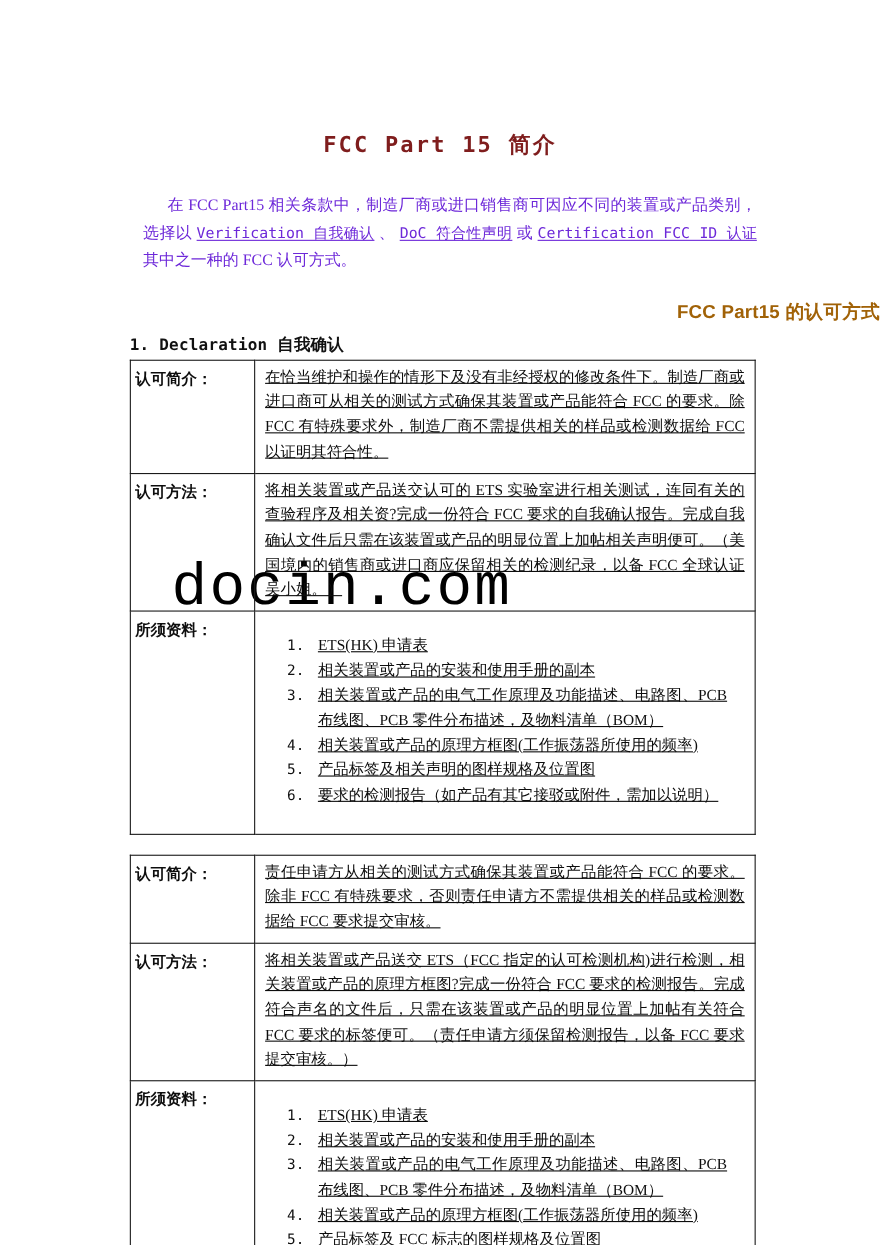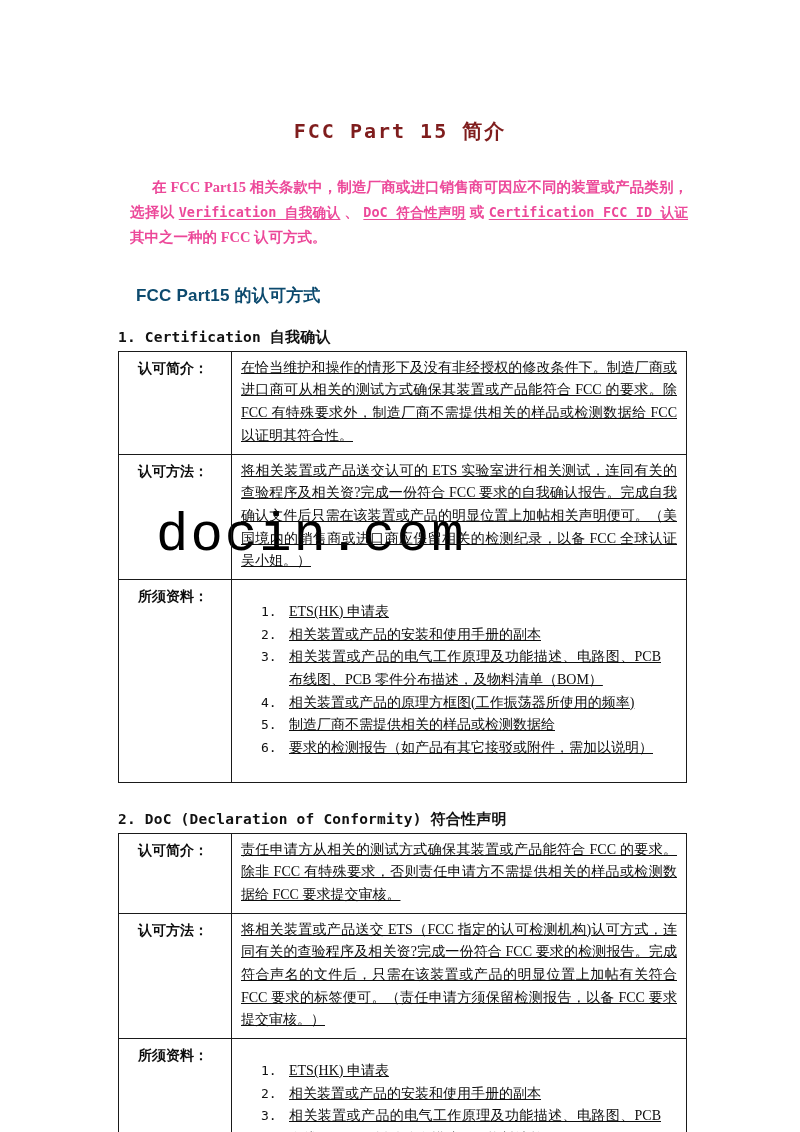--- a/index.html
+++ b/index.html
@@ -63,36 +63,36 @@
   }
 
   
   .intro {
     margin: 0;
     padding: 30px 112px 0 130px;
     font-size: 14.5px;
     line-height: 1.72;
     text-align: justify;
     text-justify: inter-ideograph;
-    color: #ec4899;
-    font-weight: bold;
+    color: #6d28d9;
   }
   .intro .indent { display: inline-block; width: 22px; }
   .mono { font-family: "DejaVu Sans Mono", "Liberation Mono", monospace; font-size: 13.5px; }
   .u { text-decoration: underline; text-underline-offset: 2px; }
 
   
   .sec-heading {
-    margin: 12px;
+    margin: 0;
     padding: 22px 0 0 124px;
     font-family: "Liberation Sans", "DejaVu Sans", sans-serif;
     font-size: 17px;
     font-weight: 700;
-    color: #0c4a6e;
+    color: #a16207;
     letter-spacing: 0.2px;
+    text-align: right;
   }
 
   .sub-heading {
     margin: 0;
     padding: 9px 0 4px 118px;
     font-family: "DejaVu Sans Mono", "Liberation Mono", monospace;
     font-size: 14.5px;
     color: #111;
     letter-spacing: 0.2px;
   }
@@ -112,21 +112,21 @@
   }
   table.info td {
     border: 1px solid #1a1a1a;
     vertical-align: top;
     font-size: 14px;
     line-height: 1.62;
     color: #0d0d0d;
   }
   td.lbl {
     width: 100px;
-    text-align: center;
+    text-align: left;
     padding: 5px 8px 5px 4px;
     font-family: "Liberation Sans", "DejaVu Sans", sans-serif;
     font-weight: 700;
     font-size: 14px;
     white-space: nowrap;
   }
   td.val {
     padding: 5px 9px 6px 9px;
     text-align: justify;
     text-justify: inter-ideograph;
@@ -189,21 +189,21 @@
     <h1 class="doc-title">FCC Part 15 简介</h1>
 
     <p class="intro">
       <span class="indent"></span><span>在 FCC Part15 相关条款中，制造厂商或进口销售商可因应不同的装置或产品类别，选择以 </span><span class="u mono">Verification 自我确认</span><span> 、 </span><span class="u mono">DoC 符合性声明</span><span> 或 </span><span class="u mono">Certification  FCC ID 认证</span><span>  其中之一种的 FCC 认可方式。</span>
     </p>
 
     <h2 class="sec-heading">FCC Part15 的认可方式</h2>
 
     <h3 class="sub-heading">
       <span>1.</span>
-      <span>Certification</span>
+      <span>Declaration</span>
       <span class="cjk">自我确认</span>
     </h3>
 
     <div class="tbl-wrap">
       <table class="info">
         <tbody>
           <tr>
             <td class="lbl">认可简介：</td>
             <td class="val">
               <p>在恰当维护和操作的情形下及没有非经授权的修改条件下。制造厂商或进口商可从相关的测试方式确保其装置或产品能符合 FCC 的要求。除 FCC 有特殊要求外，制造厂商不需提供相关的样品或检测数据给 FCC 以证明其符合性。</p>
@@ -216,50 +216,45 @@
             </td>
           </tr>
           <tr>
             <td class="lbl">所须资料：</td>
             <td class="val">
               <ol class="docs">
                 <li>ETS(HK) 申请表</li>
                 <li>相关装置或产品的安装和使用手册的副本</li>
                 <li>相关装置或产品的电气工作原理及功能描述、电路图、PCB 布线图、PCB 零件分布描述，及物料清单（BOM）</li>
                 <li>相关装置或产品的原理方框图(工作振荡器所使用的频率)</li>
-                <li>制造厂商不需提供相关的样品或检测数据给</li>
+                <li>产品标签及相关声明的图样规格及位置图</li>
                 <li>要求的检测报告（如产品有其它接驳或附件，需加以说明）</li>
               </ol>
             </td>
           </tr>
         </tbody>
       </table>
     </div>
 
     <div class="gap"></div>
 
-    <h3 class="sub-heading">
-      <span>2.</span>
-      <span>DoC (Declaration of Conformity)</span>
-      <span class="cjk">符合性声明</span>
-    </h3>
 
     <div class="tbl-wrap">
       <table class="info">
         <tbody>
           <tr>
             <td class="lbl">认可简介：</td>
             <td class="val">
               <p>责任申请方从相关的测试方式确保其装置或产品能符合 FCC 的要求。除非 FCC 有特殊要求，否则责任申请方不需提供相关的样品或检测数据给 FCC 要求提交审核。</p>
             </td>
           </tr>
           <tr>
             <td class="lbl">认可方法：</td>
             <td class="val">
-              <p>将相关装置或产品送交 ETS（FCC 指定的认可检测机构)认可方式，连同有关的查验程序及相关资?完成一份符合 FCC 要求的检测报告。完成符合声名的文件后，只需在该装置或产品的明显位置上加帖有关符合 FCC 要求的标签便可。（责任申请方须保留检测报告，以备 FCC 要求提交审核。）</p>
+              <p>将相关装置或产品送交 ETS（FCC 指定的认可检测机构)进行检测，相关装置或产品的原理方框图?完成一份符合 FCC 要求的检测报告。完成符合声名的文件后，只需在该装置或产品的明显位置上加帖有关符合 FCC 要求的标签便可。（责任申请方须保留检测报告，以备 FCC 要求提交审核。）</p>
             </td>
           </tr>
           <tr>
             <td class="lbl">所须资料：</td>
             <td class="val">
               <ol class="docs">
                 <li>ETS(HK) 申请表</li>
                 <li>相关装置或产品的安装和使用手册的副本</li>
                 <li>相关装置或产品的电气工作原理及功能描述、电路图、PCB 布线图、PCB 零件分布描述，及物料清单（BOM）</li>
                 <li>相关装置或产品的原理方框图(工作振荡器所使用的频率)</li>

